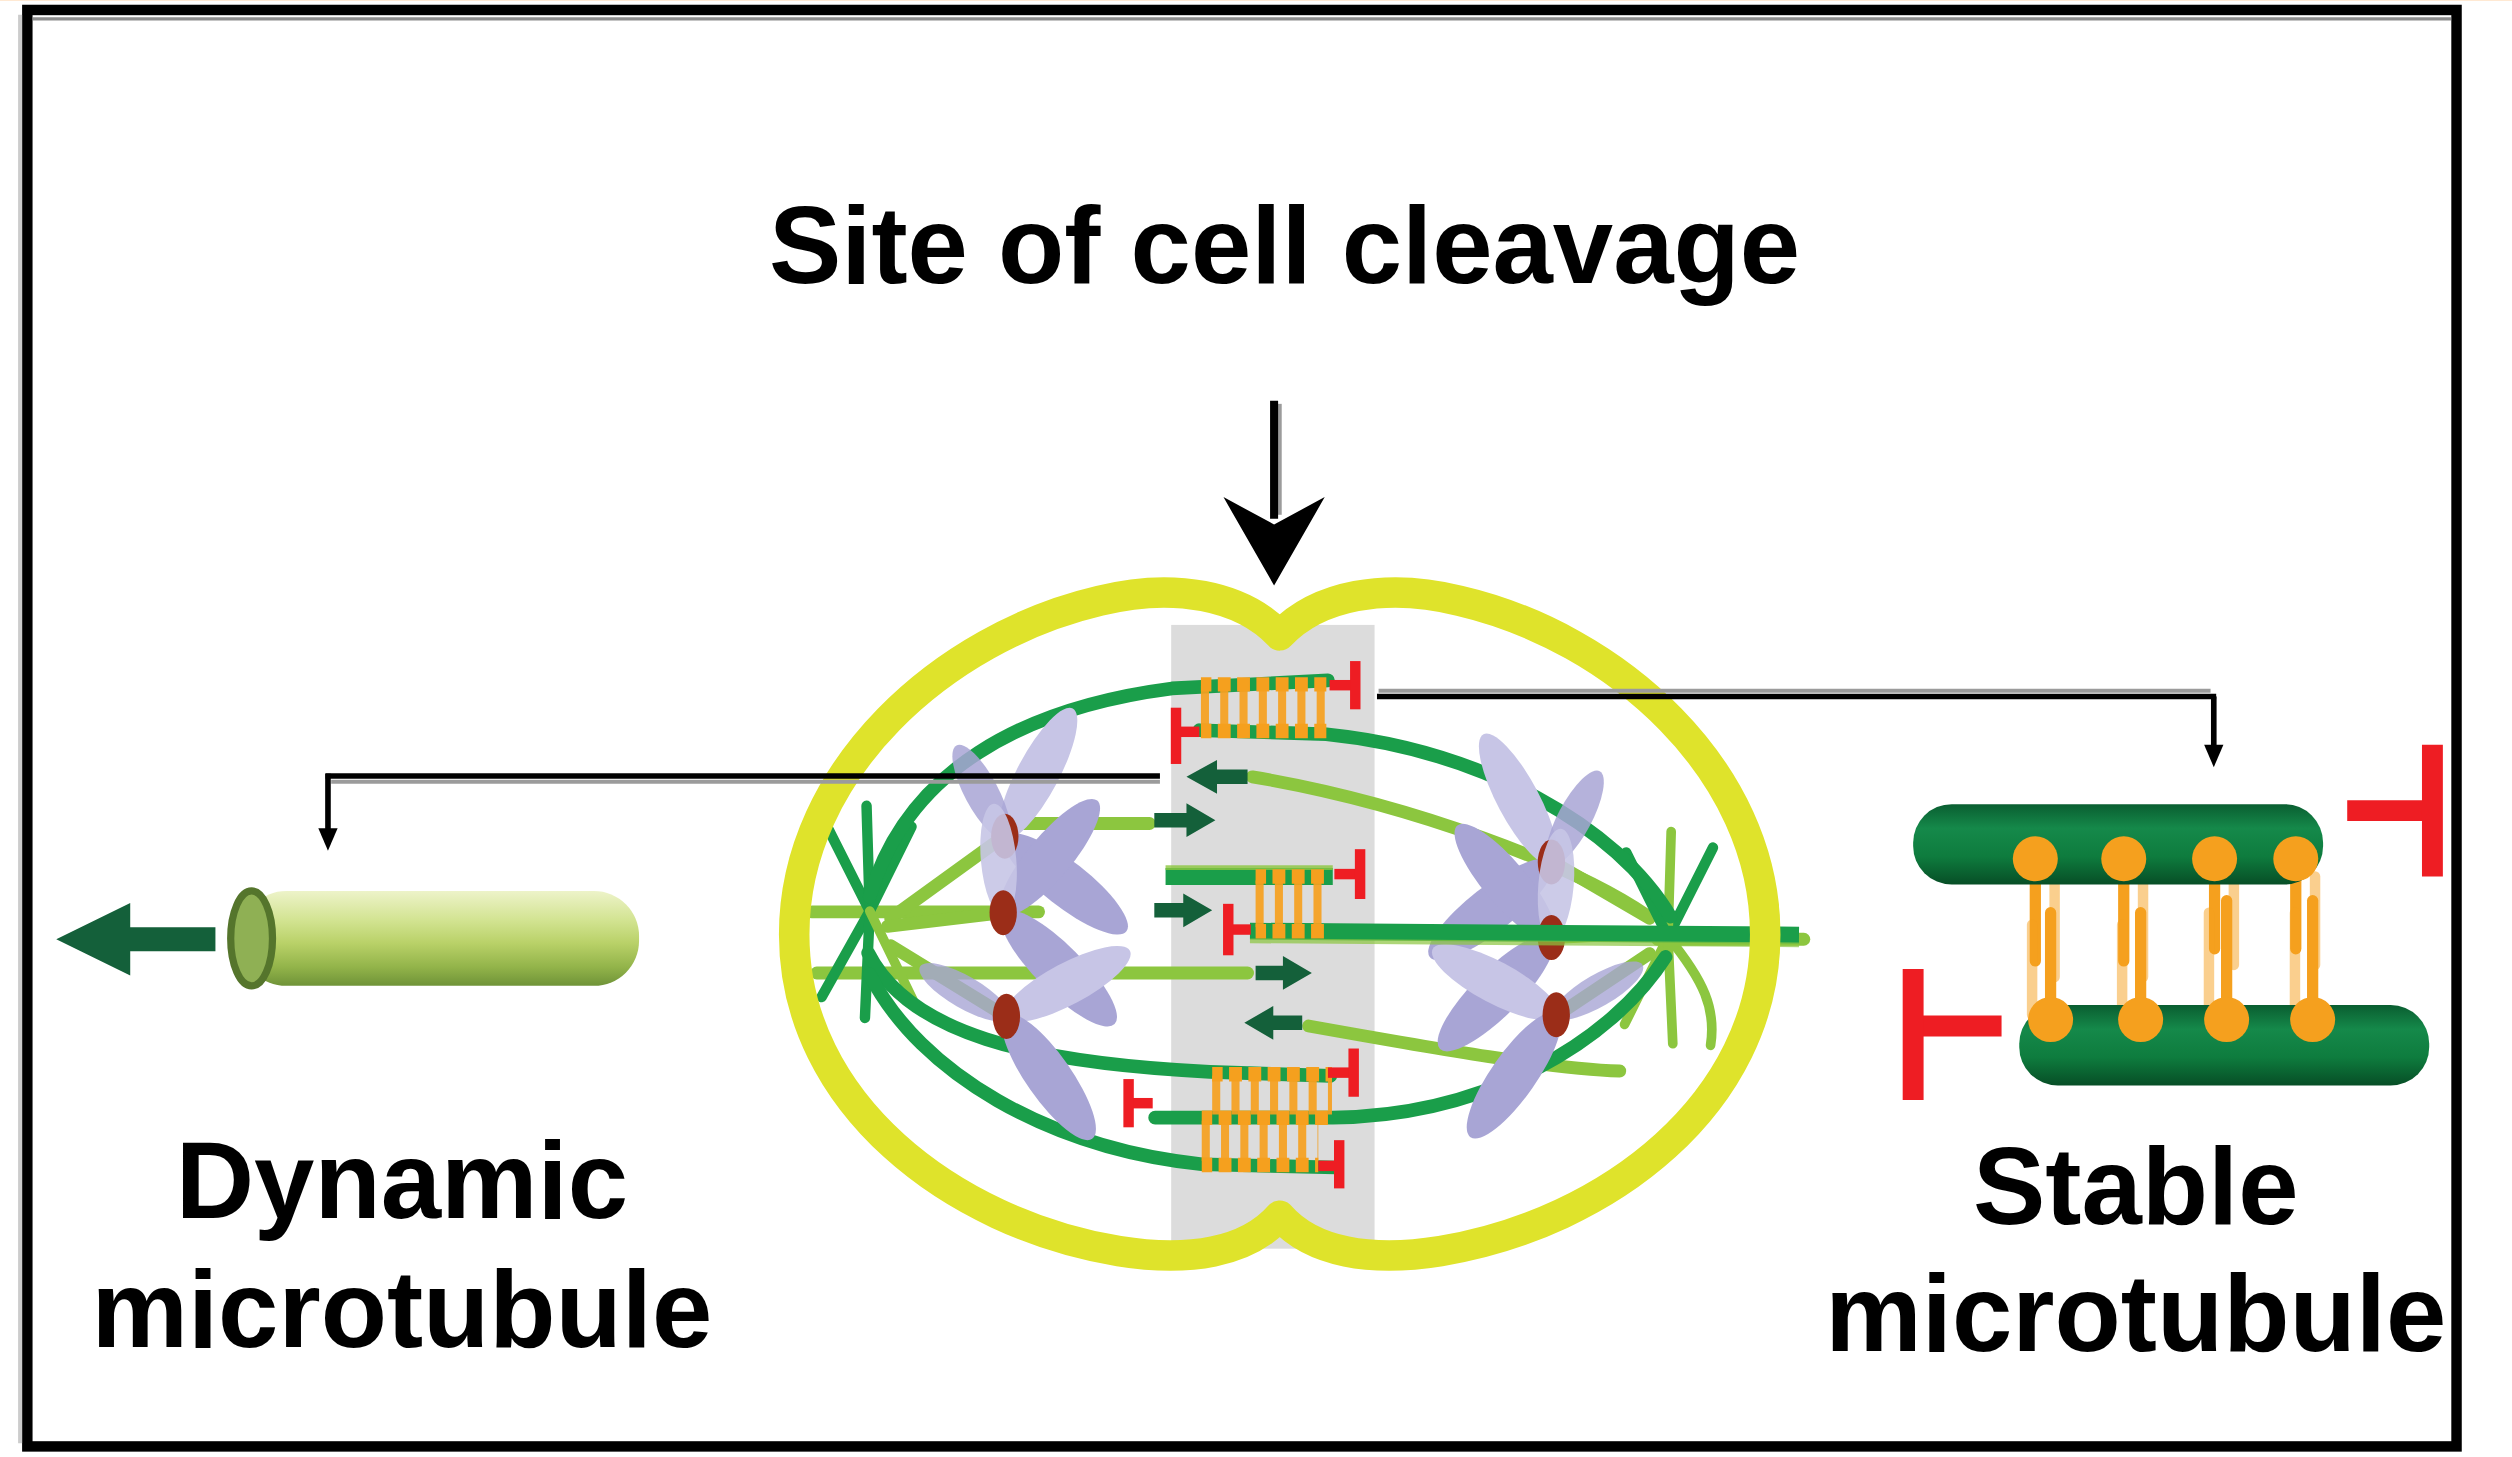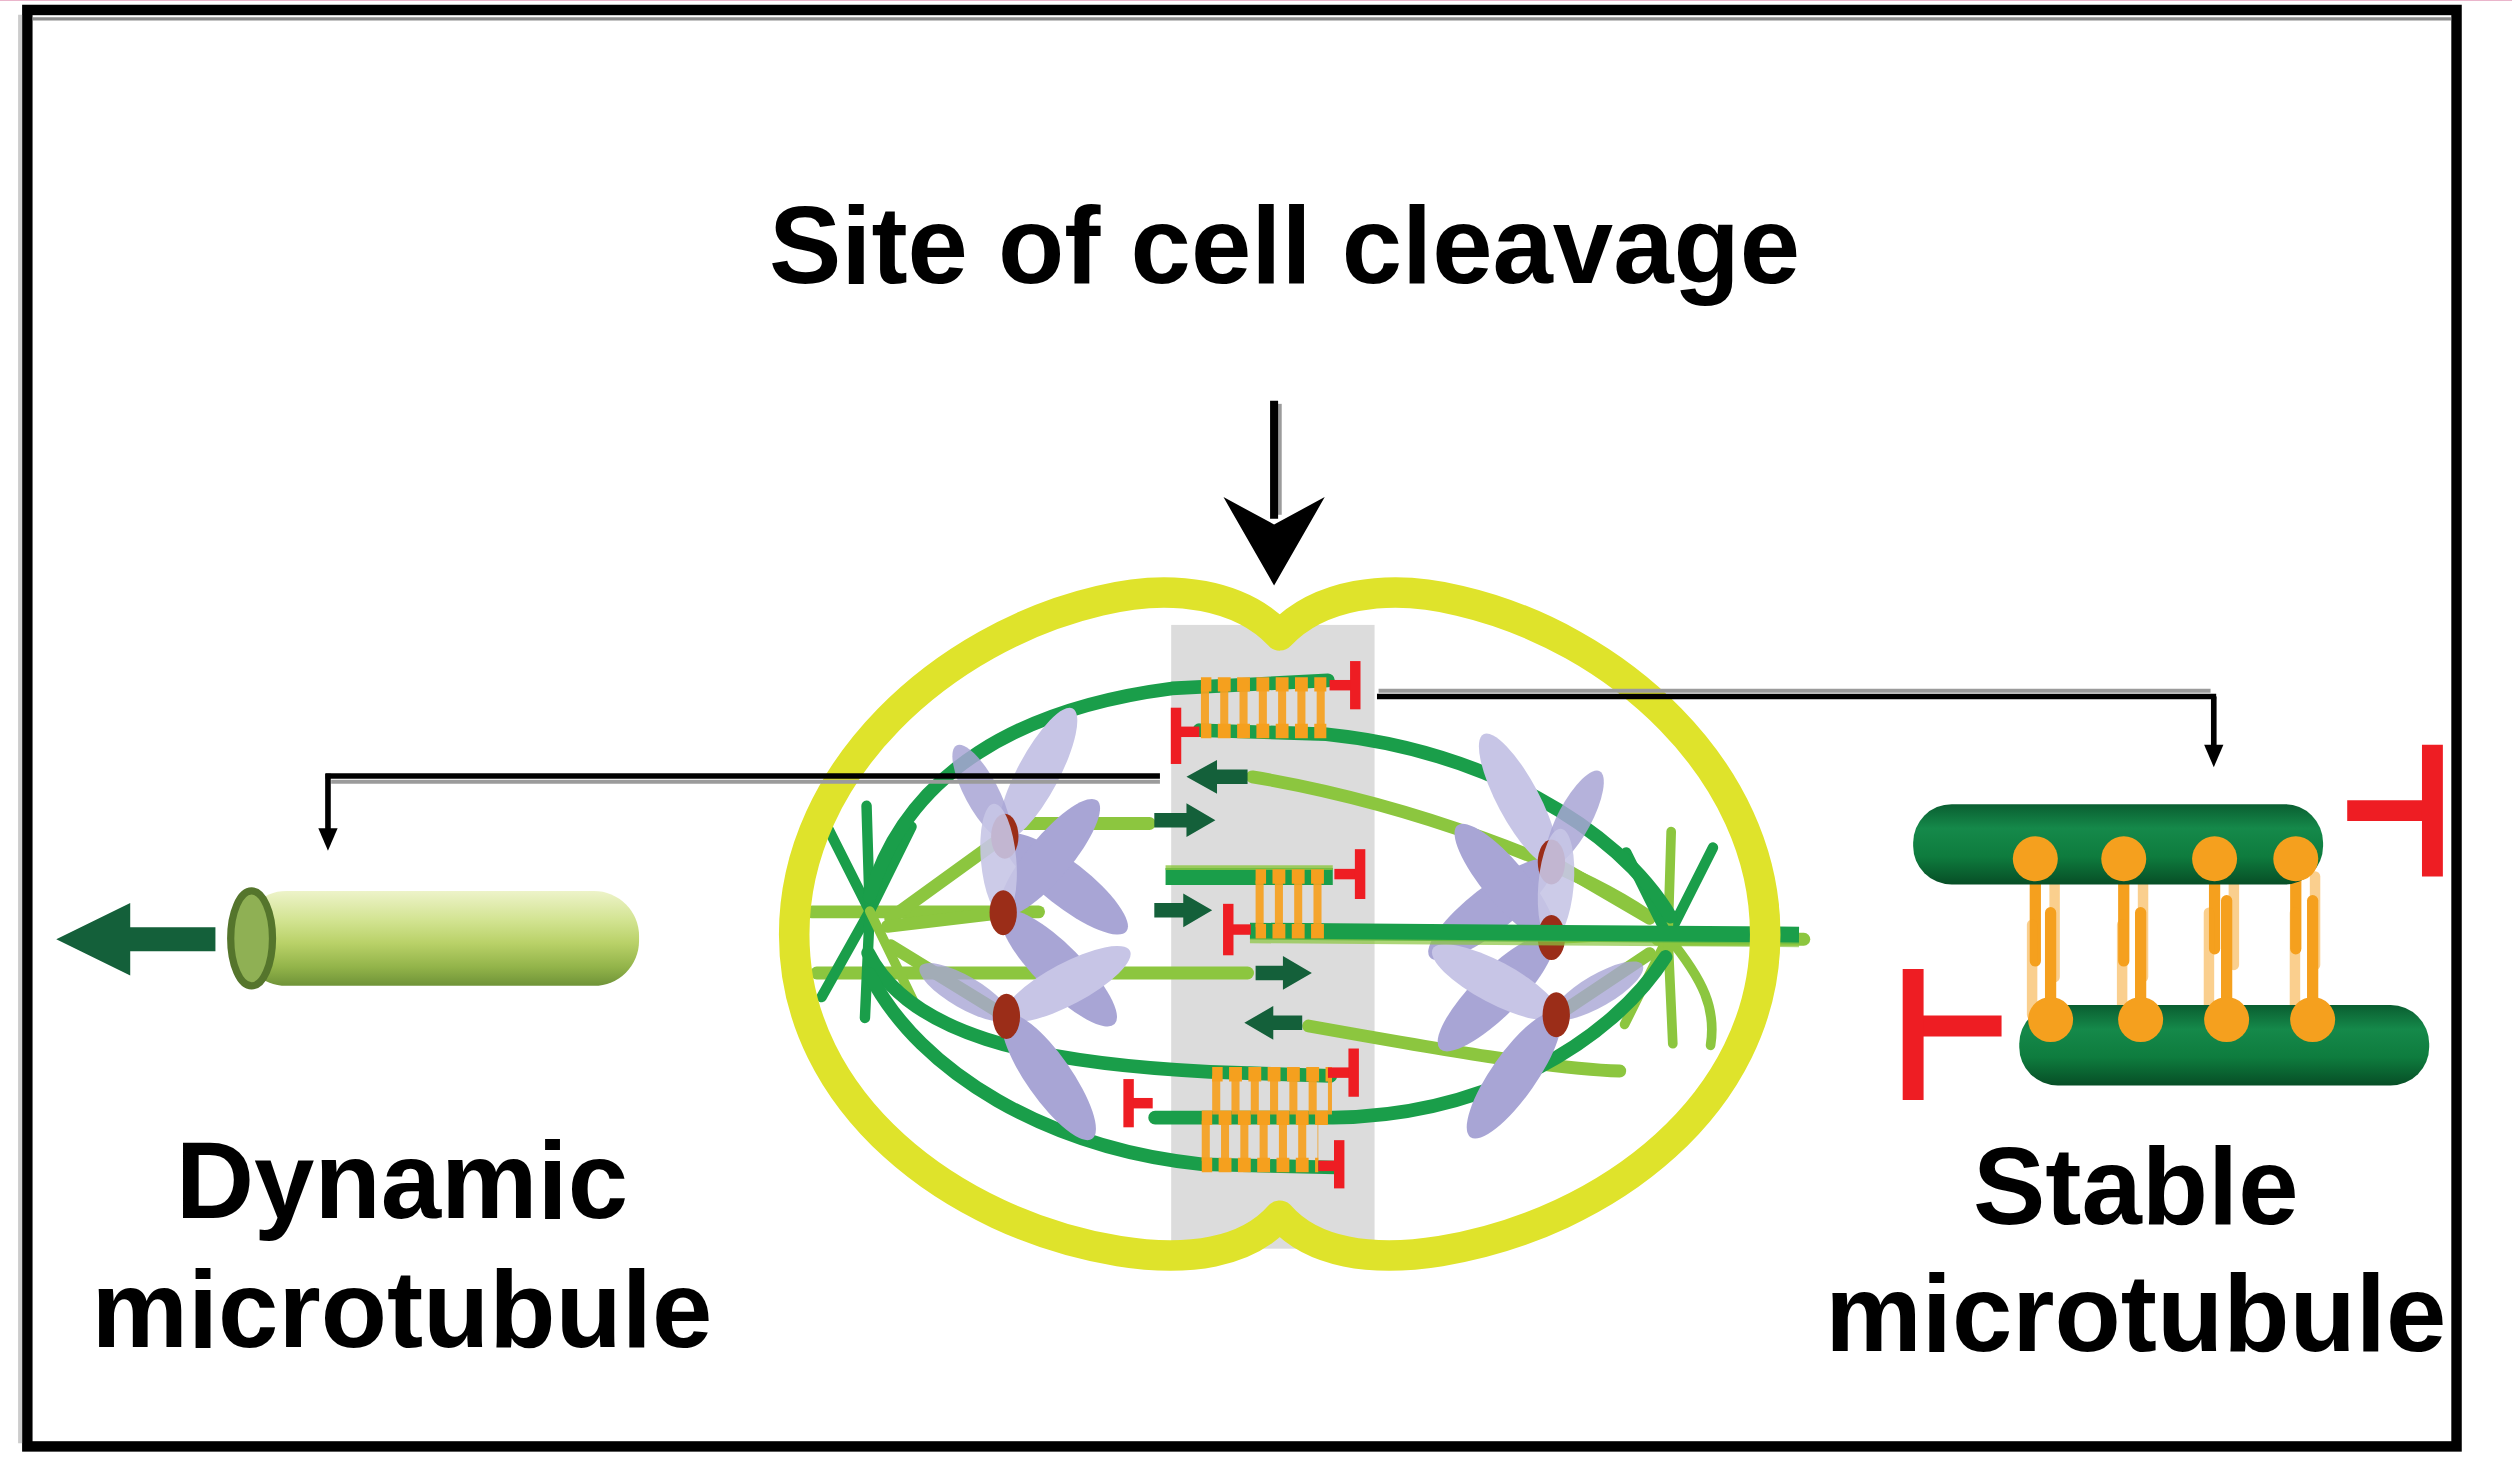--- a/index.html
+++ b/index.html
@@ -1,17 +1,17 @@
 <!DOCTYPE html>
 <html style="--membrane: #dfe32b; --cleavage-band: #dcdcdc; --mt-dark-green: #1a9e4a; --mt-light-green: #8cc63f; --arrow-green: #14603a; --crosslink-orange: #f5a01e; --cap-red: #ee1d23; --chromosome-lavender: #a8a5d5; --kinetochore-dark-red: #9b2d18; --cylinder-dark-green: #0e7c3e; --cylinder-light-green: #b9d168; --frame-black: #000000;font-size:13px"><head>
 <meta charset="utf-8">
 <style>
   html,body{margin:0;padding:0;background:#ffffff;}
   body{font-family:"Liberation Sans",sans-serif;}
-  .stage{width:2512px;height:1458px;position:relative;background:#be185d;}
+  .stage{width:2512px;height:1458px;position:relative;background:#fdba74;}
   svg{display:block;width:2512px;height:1458px;}
 
   .lbl{font-family:"Liberation Sans",sans-serif;font-weight:700;font-size:135px;fill:#000;text-anchor:middle;}
   .mtd{stroke:var(--mt-dark-green,#1a9e4a);fill:none;stroke-width:17;stroke-linecap:round;}
   .mtthick{stroke-width:21;stroke-linecap:butt;}
   .mtl{stroke:var(--mt-light-green,#8cc63f);fill:none;stroke-width:16;stroke-linecap:round;}
   .aster{stroke:var(--mt-dark-green,#1a9e4a);fill:none;stroke-width:13;stroke-linecap:round;}
   .asterl{stroke:var(--mt-light-green,#8cc63f);fill:none;stroke-width:12;stroke-linecap:round;}
   .rungs{stroke:var(--crosslink-orange,#f5a01e);stroke-dasharray:10 14;fill:none;opacity:.92;}
   .rungdots{stroke:var(--crosslink-orange,#f5a01e);stroke-dasharray:16 8;stroke-dashoffset:3;fill:none;}

